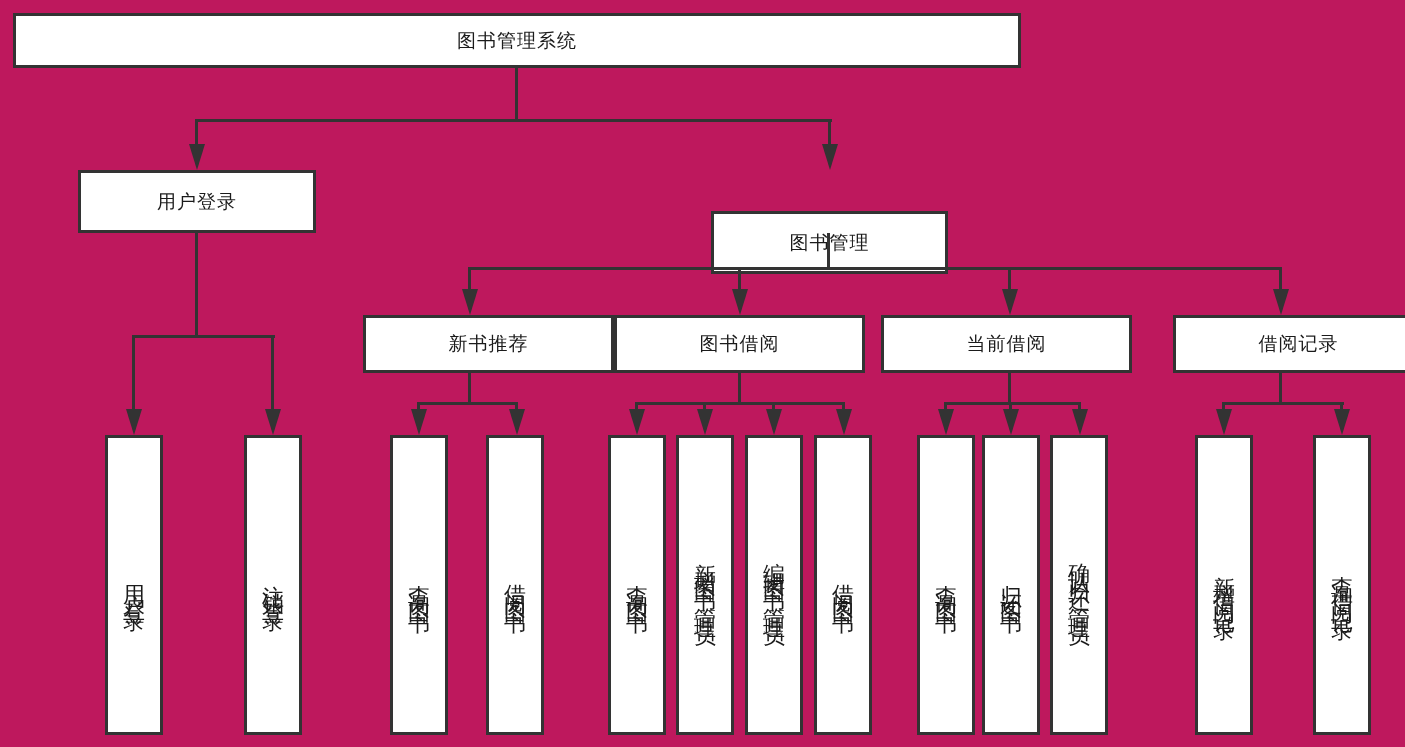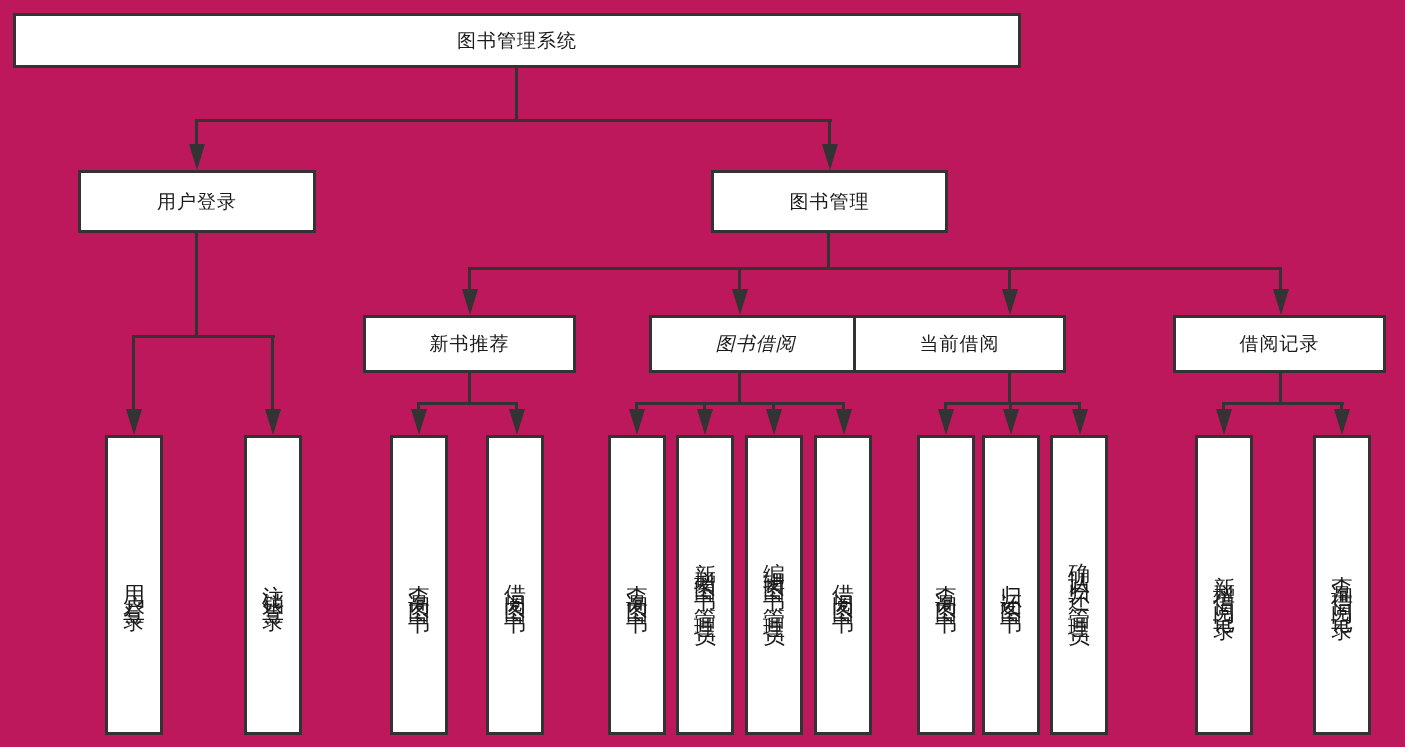--- a/index.html
+++ b/index.html
@@ -23,21 +23,21 @@
     display: flex;
     align-items: center;
     justify-content: center;
     font-size: 19px;
     color: #1b1b1b;
     letter-spacing: 1px;
     box-sizing: border-box;
   }
   .root-box  { left: 13px;  top: 13px;  width: 1008px; height: 55px; }
   .l2-box    { top: 170px; height: 63px; }
-  .l3-box    { top: 315px; width: 213px; height: 58px; }
+  .l3-box    { top: 315px; width: 251px; height: 58px; }
   
   .vbox {
     position: absolute;
     top: 435px;
     width: 58px;
     height: 300px;
     border: 3px solid #333333;
     background: #ffffff;
     display: flex;
     align-items: center;
@@ -79,27 +79,27 @@
 </style>
 </head>
 <body>
 
 <div class="canvas">
 
   <div class="hbox root-box">图书管理系统</div>
 
   <div class="hbox l2-box" style="left:78px; width:238px;">用户登录</div>
 
-  <div class="hbox l2-box" style="left:711px; width:237px;">图书管理</div>
+  <div class="hbox l2-box" style="left:711px; width:237px;margin-top:41px;">图书管理</div>
 
   <div class="hbox l3-box" style="left:363px;">新书推荐</div>
 
-  <div class="hbox l3-box" style="left:649px;font-style:italic;">图书借阅</div>
-
-  <div class="hbox l3-box" style="left:853px;">当前借阅</div>
+  <div class="hbox l3-box" style="left:614px;">图书借阅</div>
+
+  <div class="hbox l3-box" style="left:881px;">当前借阅</div>
 
   <div class="hbox l3-box" style="left:1173px;">借阅记录</div>
 
   <div class="vbox" style="left:105px;">
     <span class="vtext">用户登录</span>
   </div>
   <div class="vbox" style="left:244px;">
     <span class="vtext">注销登录</span>
   </div>
 

